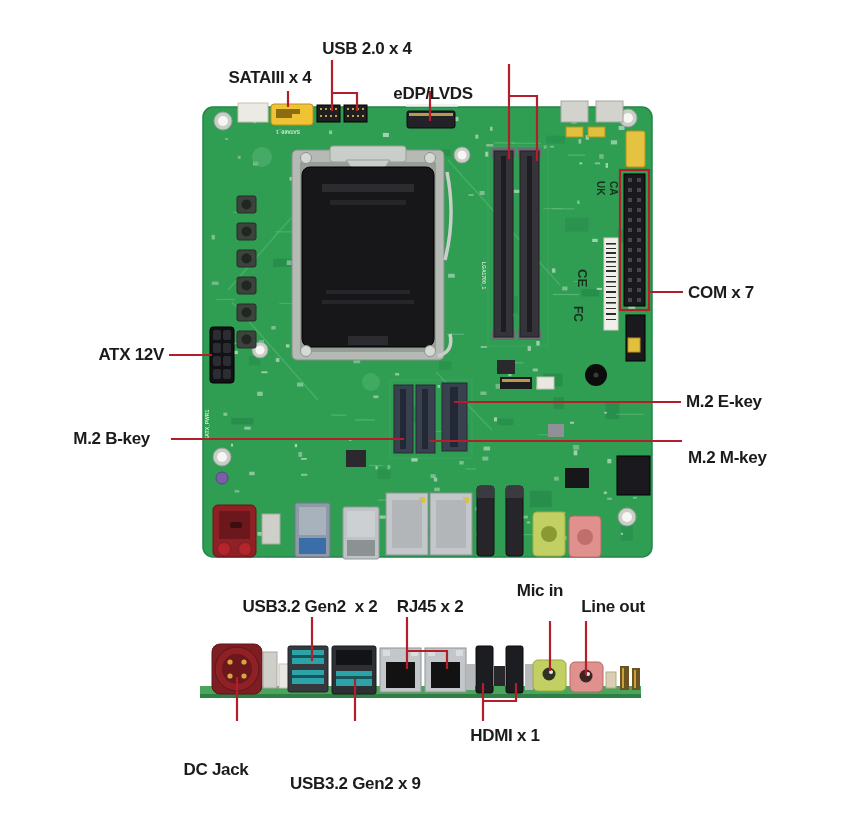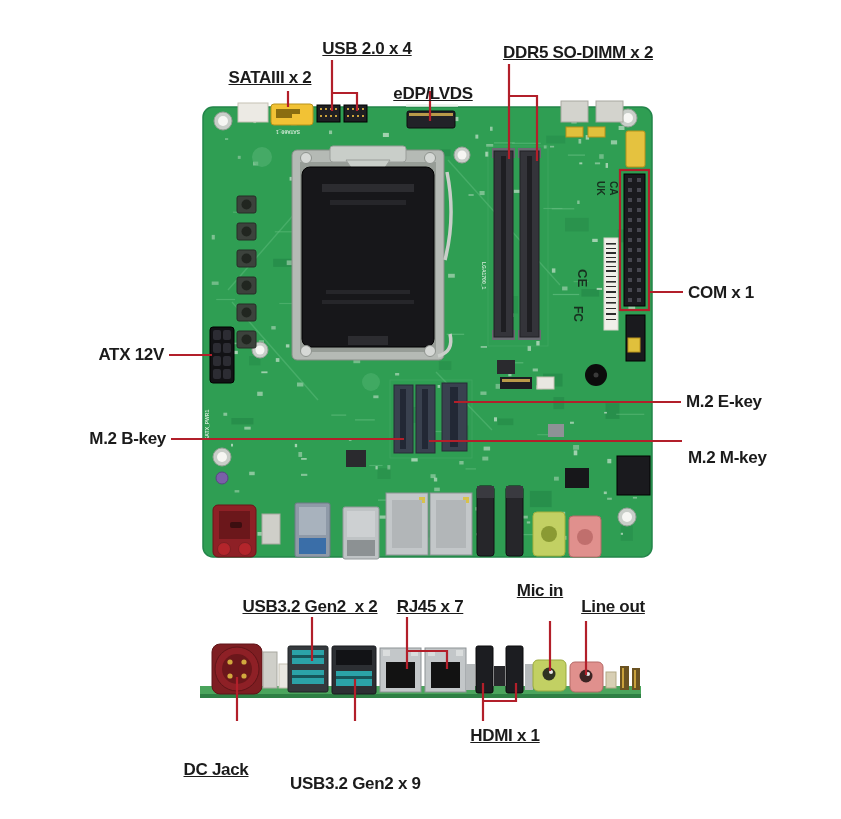--- a/index.html
+++ b/index.html
@@ -1,21 +1,21 @@
 <!DOCTYPE html>
 <html><head>
 <meta charset="utf-8">
 <style>
   html,body{margin:0;padding:0;background:#fff;}
   .stage{position:relative;width:841px;height:819px;background:#ffffff;
          font-family:"Liberation Sans",sans-serif;overflow:hidden;}
   .stage svg{position:absolute;left:0;top:0;}
   .lbl{position:absolute;font-weight:bold;font-size:17px;line-height:20px;
        letter-spacing:-0.3px;color:#1b1b1b;white-space:pre;}
-  .lbl.c{transform:translateX(-50%);text-decoration:underline;}
+  .lbl.c{transform:translateX(-50%);}
   .lbl.r{transform:translateX(-100%);}
   .lbl2{line-height:24px;}
   .silk{font-size:5px;fill:rgba(235,245,235,.85);font-weight:bold;}
   .mark{font-weight:bold;fill:#17301f;}
 </style>
 </head>
 <body>
 
 <div class="stage">
 
@@ -597,30 +597,29 @@
     <path d="M407,617 V669 M407,651 H447 V669"></path>
     <path d="M550,621 V671"></path>
     <path d="M586,621 V675"></path>
     <path d="M237,677 V721"></path>
     <path d="M355,679 V721"></path>
     <path d="M483,721 V701 H516 V683 M483,701 V683"></path>
   </g>
 </svg>
 
 <div class="lbl c" style="left:367px;top:39px">USB 2.0 x 4</div>
-<div class="lbl c" style="left:270px;top:68px">SATAIII x 2</div>
+<div class="lbl c" style="left:270px;top:68px">SATAIII x 4</div>
 <div class="lbl c" style="left:433px;top:84px">eDP/LVDS</div>
-<div class="lbl c" style="left:578px;top:43px">DDR5 SO-DIMM x 2</div>
-<div class="lbl" style="left:688px;top:283px">COM x 1</div>
+<div class="lbl" style="left:688px;top:283px">COM x 7</div>
 <div class="lbl r" style="left:164px;top:345px">ATX 12V</div>
 <div class="lbl" style="left:686px;top:392px">M.2 E-key</div>
-<div class="lbl r" style="left:166px;top:429px">M.2 B-key</div>
+<div class="lbl r" style="left:150px;top:429px">M.2 B-key</div>
 <div class="lbl" style="left:688px;top:448px">M.2 M-key</div>
 <div class="lbl c" style="left:310px;top:597px">USB3.2 Gen2  x 2</div>
-<div class="lbl c" style="left:430px;top:597px">RJ45 x 7</div>
+<div class="lbl c" style="left:430px;top:597px">RJ45 x 2</div>
 <div class="lbl c" style="left:540px;top:581px">Mic in</div>
 <div class="lbl c" style="left:613px;top:597px">Line out</div>
 <div class="lbl c" style="left:216px;top:760px">DC Jack</div>
 <div class="lbl lbl2" style="left:290px;top:724px">
   <div>USB3.2 Gen2 x 9</div>
   
 </div>
 <div class="lbl c" style="left:505px;top:726px">HDMI x 1</div>
 
 </div>

